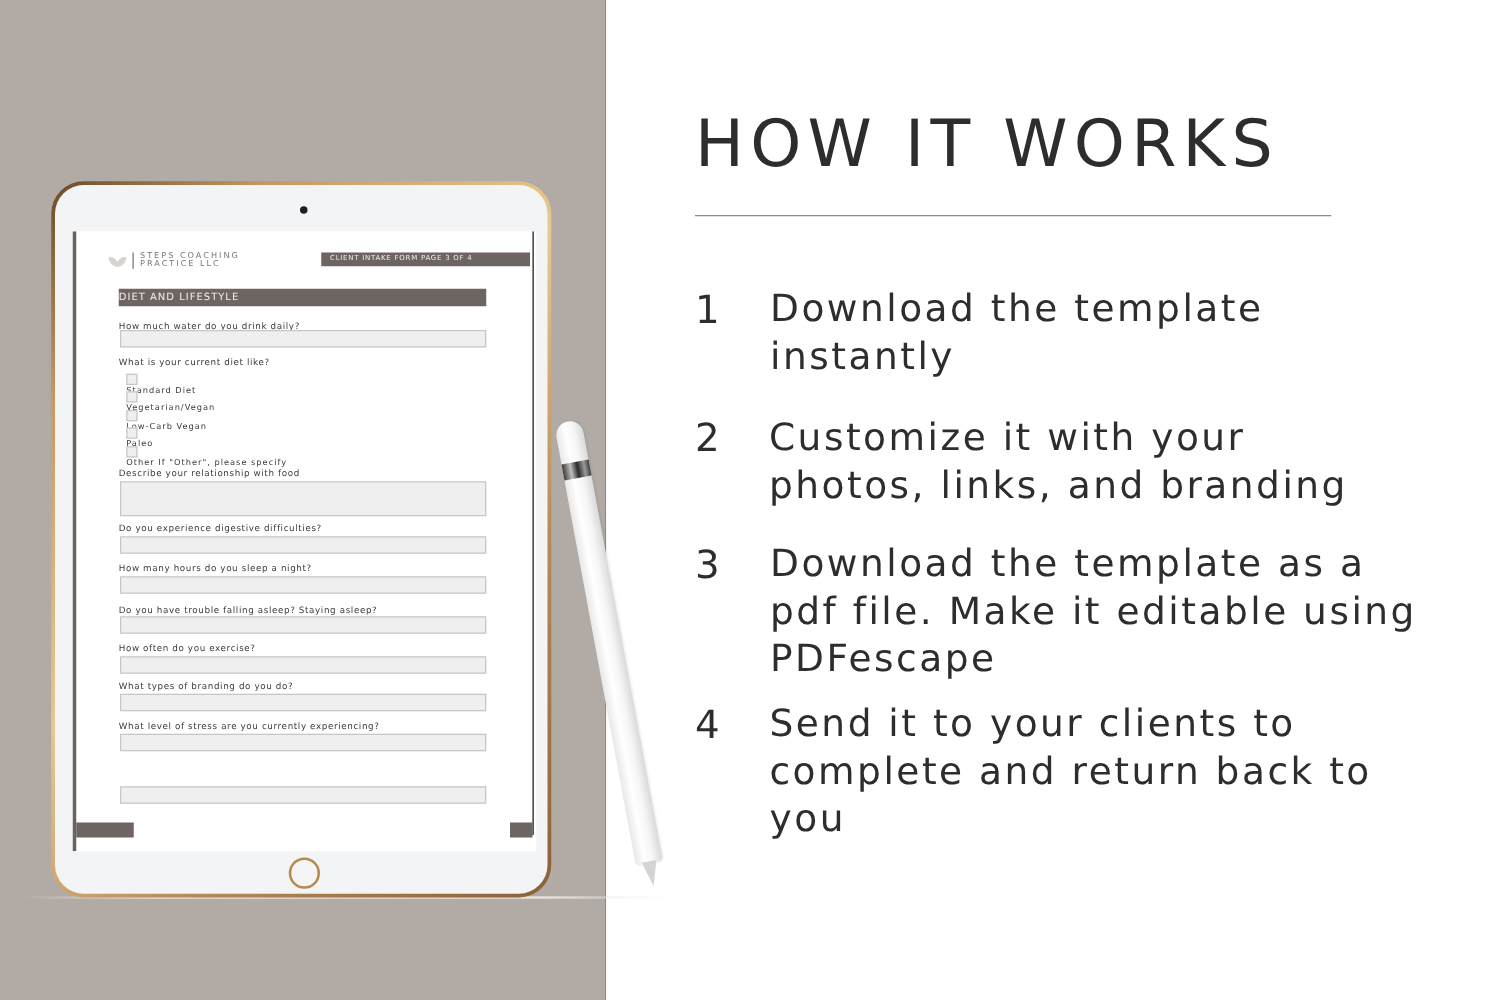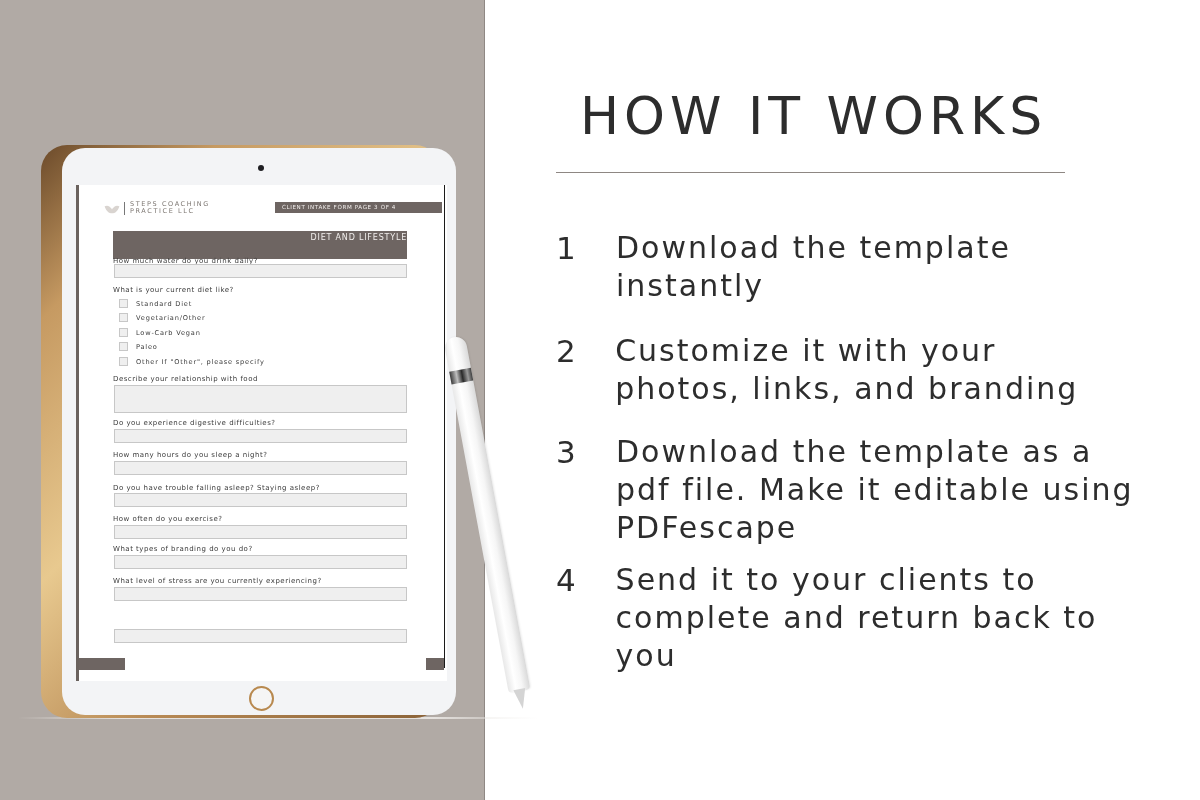--- a/index.html
+++ b/index.html
@@ -10,67 +10,67 @@
     .panel-divider { position: absolute; left: 484px; top: 0; width: 1px; height: 800px; background: #8f8884; }
     .right-panel { position: absolute; left: 485px; top: 0; width: 715px; height: 800px; background: #ffffff; }
 
     .shadow-line { position: absolute; left: 18px; top: 717px; width: 520px; height: 2px;
       background: linear-gradient(90deg, rgba(255,255,255,0.0), rgba(235,232,229,0.9) 20%, rgba(235,232,229,0.9) 80%, rgba(255,255,255,0)); }
 
     
     .tablet { position: absolute; left: 41px; top: 145px; width: 400px; height: 573px;
       border-radius: 26px; background: linear-gradient(135deg, #6b4a2a 0%, #c69a62 18%, #e8c98f 45%, #b88a55 70%, #8a6238 100%);
       padding: 3px; }
-    .tablet-inner { width: 100%; height: 100%; border-radius: 23px; background: #f3f4f6; position: relative; margin-left: 18px; }
+    .tablet-inner { width: 100%; height: 100%; border-radius: 23px; background: #f3f4f6; position: relative; }
     .camera { position: absolute; left: 196px; top: 17px; width: 6px; height: 6px; border-radius: 50%; background: #1e1e22; }
     .home-button { position: absolute; left: 187px; top: 538px; width: 25px; height: 25px; border-radius: 50%;
       border: 2px solid #b8894f; background: #f5f5f5; }
 
     .screen { position: absolute; left: 14px; top: 37px; width: 371px; height: 496px; background: #ffffff; overflow: hidden; }
     .screen-edge-left { position: absolute; left: 0; top: 0; width: 3px; height: 496px; background: #6a625e; }
     .screen-edge-right { position: absolute; right: 2px; top: 0; width: 1px; height: 483px; background: #1a1a1a; }
 
     .form-logo { position: absolute; left: 30px; top: 16px; display: flex; align-items: center; }
     .logo-leaf { width: 14px; height: 12px; position: relative; }
     .logo-leaf span { position: absolute; bottom: 0; width: 6px; height: 9px; background: #d9d4d0; border-radius: 0 80% 0 80%; }
     .logo-leaf .l1 { left: 0; transform: rotate(-20deg); }
     .logo-leaf .l2 { left: 6px; transform: rotate(20deg) scaleX(-1); }
     .logo-bar { width: 1px; height: 13px; background: #777; margin: 0 5px 0 4px; }
     .logo-text { font-size: 6.5px; letter-spacing: 1.6px; line-height: 7px; color: #7d7772; }
 
     .page-tag { position: absolute; left: 199px; top: 17px; width: 167px; height: 11px; background: #6e6562;
       color: #f2eeec; font-size: 5.6px; letter-spacing: 0.6px; line-height: 11px; padding-left: 7px; }
 
-    .section-bar { position: absolute; left: 37px; top: 46px; width: 294px; height: 28px; background: #6e6562;
-      color: #f1eeec; font-size: 8px; letter-spacing: 0.8px; line-height: 14px; text-align: right; }
+    .section-bar { position: absolute; left: 37px; top: 46px; width: 294px; height: 14px; background: #6e6562;
+      color: #f1eeec; font-size: 8px; letter-spacing: 0.8px; line-height: 14px; text-align: left; }
 
     .q { position: absolute; left: 37px; font-size: 7px; letter-spacing: 0.5px; color: #3b3b3b; white-space: nowrap; }
     .q.wrap { white-space: normal; width: 300px; line-height: 8.5px; }
     .field { position: absolute; left: 38px; width: 293px; background: #efefef; border: 1px solid #c7c7c7; }
 
-    .cb-row { position: absolute; left: 43px; display: flex; align-items: flex-end; }
+    .cb-row { position: absolute; left: 43px; display: flex; align-items: flex-start; flex-direction: column; }
     .cb { width: 9px; height: 9px; background: #efefef; border: 1px solid #c7c7c7; margin-right: 8px; }
     .cb-label { font-size: 6.6px; letter-spacing: 0.8px; color: #3b3b3b; }
 
     .foot-bar-left { position: absolute; left: 3px; top: 473px; width: 46px; height: 12px; background: #6e6562; }
     .foot-bar-right { position: absolute; left: 350px; top: 473px; width: 18px; height: 12px; background: #6e6562; }
 
     
     .pencil { position: absolute; left: 443px; top: 337px; width: 24px; height: 384px; transform-origin: 12px 0; transform: rotate(-10.5deg); }
     .pencil-body { position: absolute; left: 0; top: 0; width: 22px; height: 360px; border-radius: 11px 11px 4px 4px;
       background: linear-gradient(90deg, #e8e8e8 0%, #ffffff 35%, #f6f6f6 65%, #d9d9d9 100%);
       box-shadow: 1px 0 2px rgba(0,0,0,0.08); }
     .pencil-band { position: absolute; left: 0; top: 33px; width: 22px; height: 13px;
       background: linear-gradient(90deg, #3a3a3a 0%, #bfbfbf 30%, #2a2a2a 55%, #9a9a9a 80%, #3d3d3d 100%); }
     .pencil-tip { position: absolute; left: 5px; top: 358px; width: 0; height: 0;
       border-left: 6px solid transparent; border-right: 6px solid transparent; border-top: 20px solid #d4d4d4; }
 
     
     .heading { position: absolute; left: 556px; top: 86px; font-size: 52px; letter-spacing: 5px; color: #2d2d2d; font-weight: normal;
-      font-family: "DejaVu Sans", sans-serif; margin-left: 24px; }
+      font-family: "DejaVu Sans", sans-serif; }
     .heading-rule { position: absolute; left: 556px; top: 172px; width: 509px; height: 1px; background: #8e8783; }
 
     .step { position: absolute; display: flex; }
     .step-num { width: 48px; font-size: 31px; color: #2d2d2d; font-family: "DejaVu Sans", sans-serif; }
     .step-text { font-size: 30px; letter-spacing: 2px; line-height: 38px; color: #2d2d2d; font-family: "DejaVu Sans", sans-serif; margin-left: 12px; }
     .step-num { line-height: 38px; }
   </style>
 </head>
 <body>
 
@@ -105,21 +105,21 @@
       <div class="q" style="top:72px">How much water do you drink daily?</div>
       <div class="field" style="top:79px;height:14px"></div>
 
       <div class="q" style="top:101px">What is your current diet like?</div>
       <div class="cb-row" style="top:114px">
         <div class="cb"></div>
         <span class="cb-label">Standard Diet</span>
       </div>
       <div class="cb-row" style="top:128px">
         <div class="cb"></div>
-        <span class="cb-label">Vegetarian/Other</span>
+        <span class="cb-label">Vegetarian/Vegan</span>
       </div>
       <div class="cb-row" style="top:143px">
         <div class="cb"></div>
         <span class="cb-label">Low-Carb Vegan</span>
       </div>
       <div class="cb-row" style="top:157px">
         <div class="cb"></div>
         <span class="cb-label">Paleo</span>
       </div>
       <div class="cb-row" style="top:172px">

